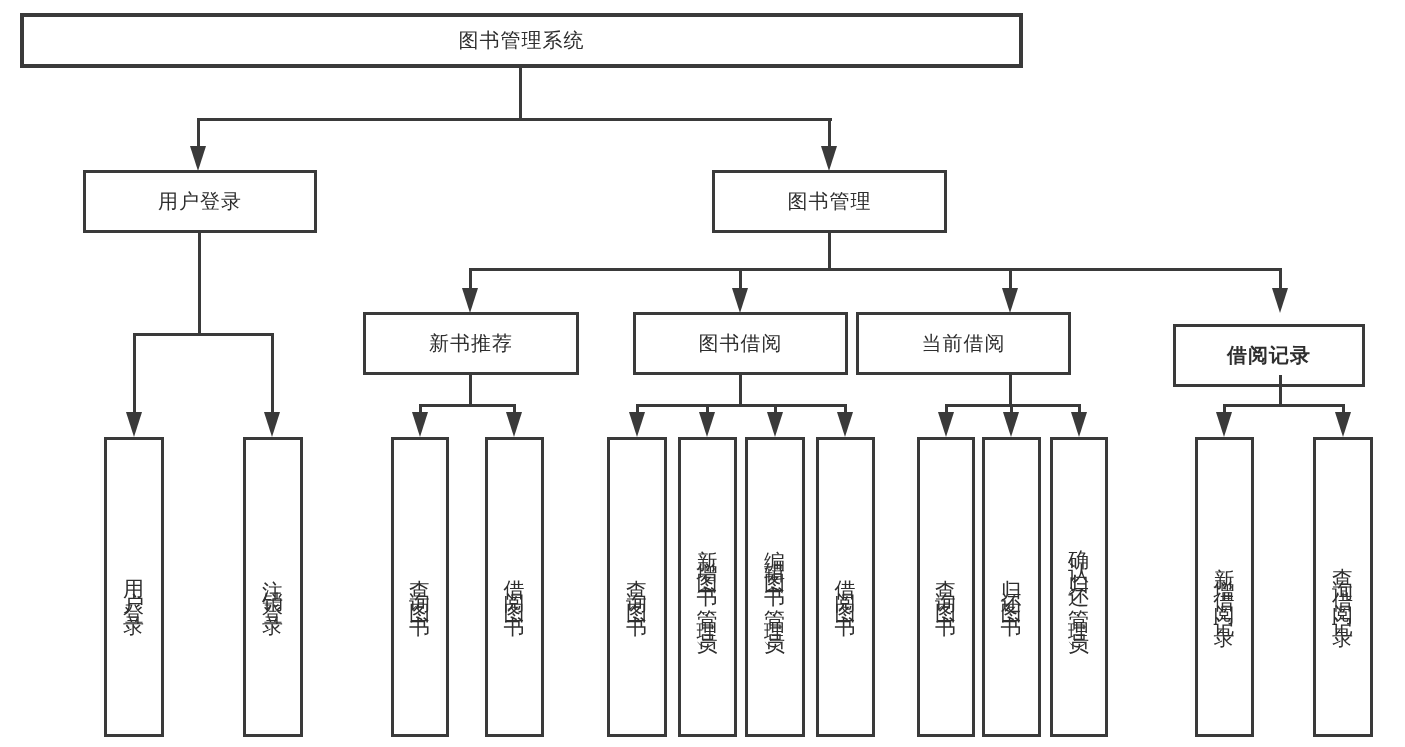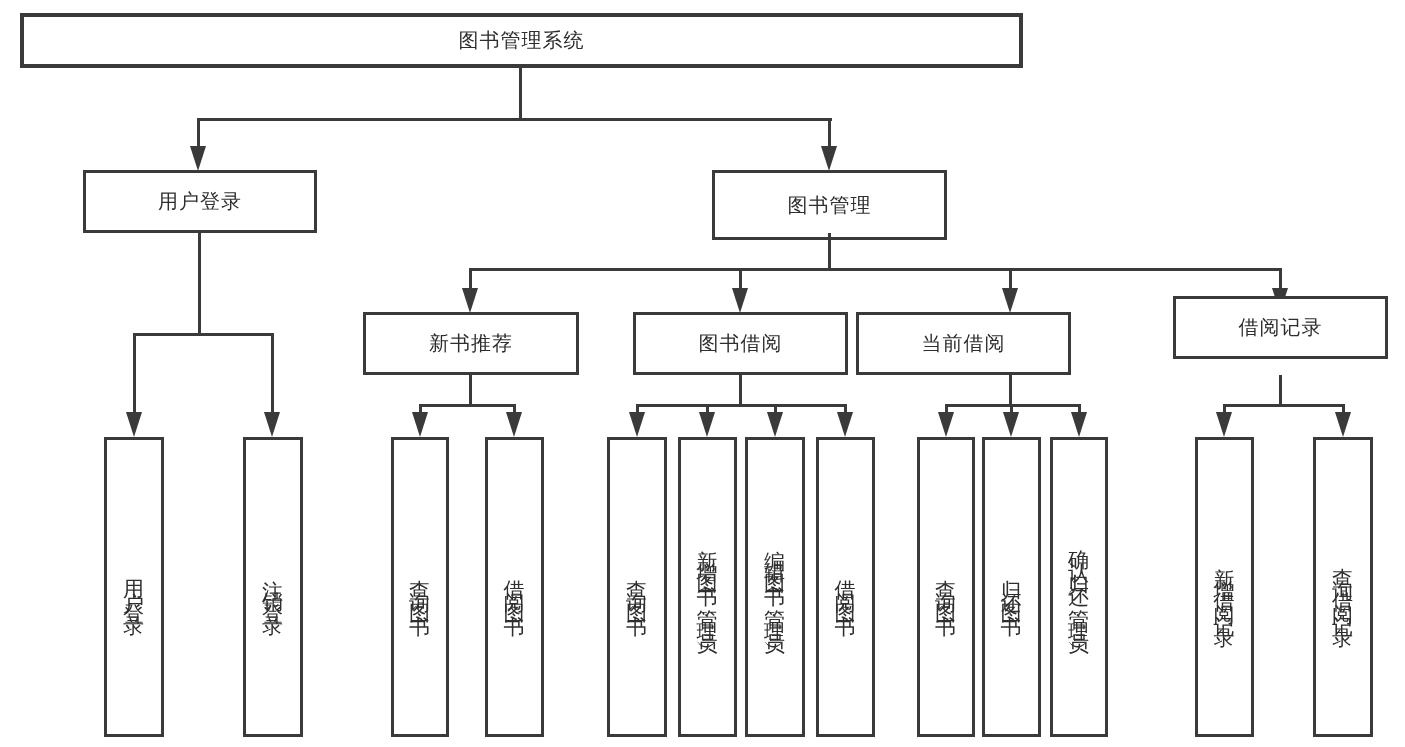--- a/index.html
+++ b/index.html
@@ -57,21 +57,21 @@
   <div class="vl" style="left:519px;top:68px;height:53px;"></div>
   <div class="hl" style="left:198px;top:118px;width:634px;"></div>
   <div class="vl" style="left:197px;top:118px;height:30px;"></div>
   <div class="tri" style="left:190px;top:146px;"></div>
   <div class="vl" style="left:828px;top:118px;height:30px;"></div>
   <div class="tri" style="left:821px;top:146px;"></div>
 
   <div class="hbox" style="left:83px;top:170px;width:234px;height:63px;">
     <span>用户登录</span>
   </div>
-  <div class="hbox" style="left:712px;top:170px;width:235px;height:70px;">
+  <div class="hbox" style="left:712px;top:170px;width:235px;height:63px;">
     <span>图书管理</span>
   </div>
 
   <div class="vl" style="left:198px;top:233px;height:102px;"></div>
   <div class="hl" style="left:133px;top:333px;width:141px;"></div>
   <div class="vl" style="left:133px;top:333px;height:80px;"></div>
   <div class="tri" style="left:126px;top:412px;"></div>
   <div class="vl" style="left:271px;top:333px;height:80px;"></div>
   <div class="tri" style="left:264px;top:412px;"></div>
 
@@ -88,21 +88,21 @@
 
   <div class="hbox" style="left:363px;top:312px;width:216px;height:63px;">
     <span>新书推荐</span>
   </div>
   <div class="hbox" style="left:633px;top:312px;width:215px;height:63px;">
     <span>图书借阅</span>
   </div>
   <div class="hbox" style="left:856px;top:312px;width:215px;height:63px;">
     <span>当前借阅</span>
   </div>
-  <div class="hbox" style="left:1173px;top:296px;width:215px;height:63px;">
+  <div class="hbox" style="left:1173px;top:324px;width:192px;height:63px;font-weight:bold;">
     <span>借阅记录</span>
   </div>
 
   <div class="vl" style="left:469px;top:375px;height:32px;"></div>
   <div class="hl" style="left:419px;top:404px;width:97px;"></div>
   <div class="vl" style="left:419px;top:404px;height:10px;"></div>
   <div class="tri" style="left:412px;top:412px;"></div>
   <div class="vl" style="left:513px;top:404px;height:10px;"></div>
   <div class="tri" style="left:506px;top:412px;"></div>
 

